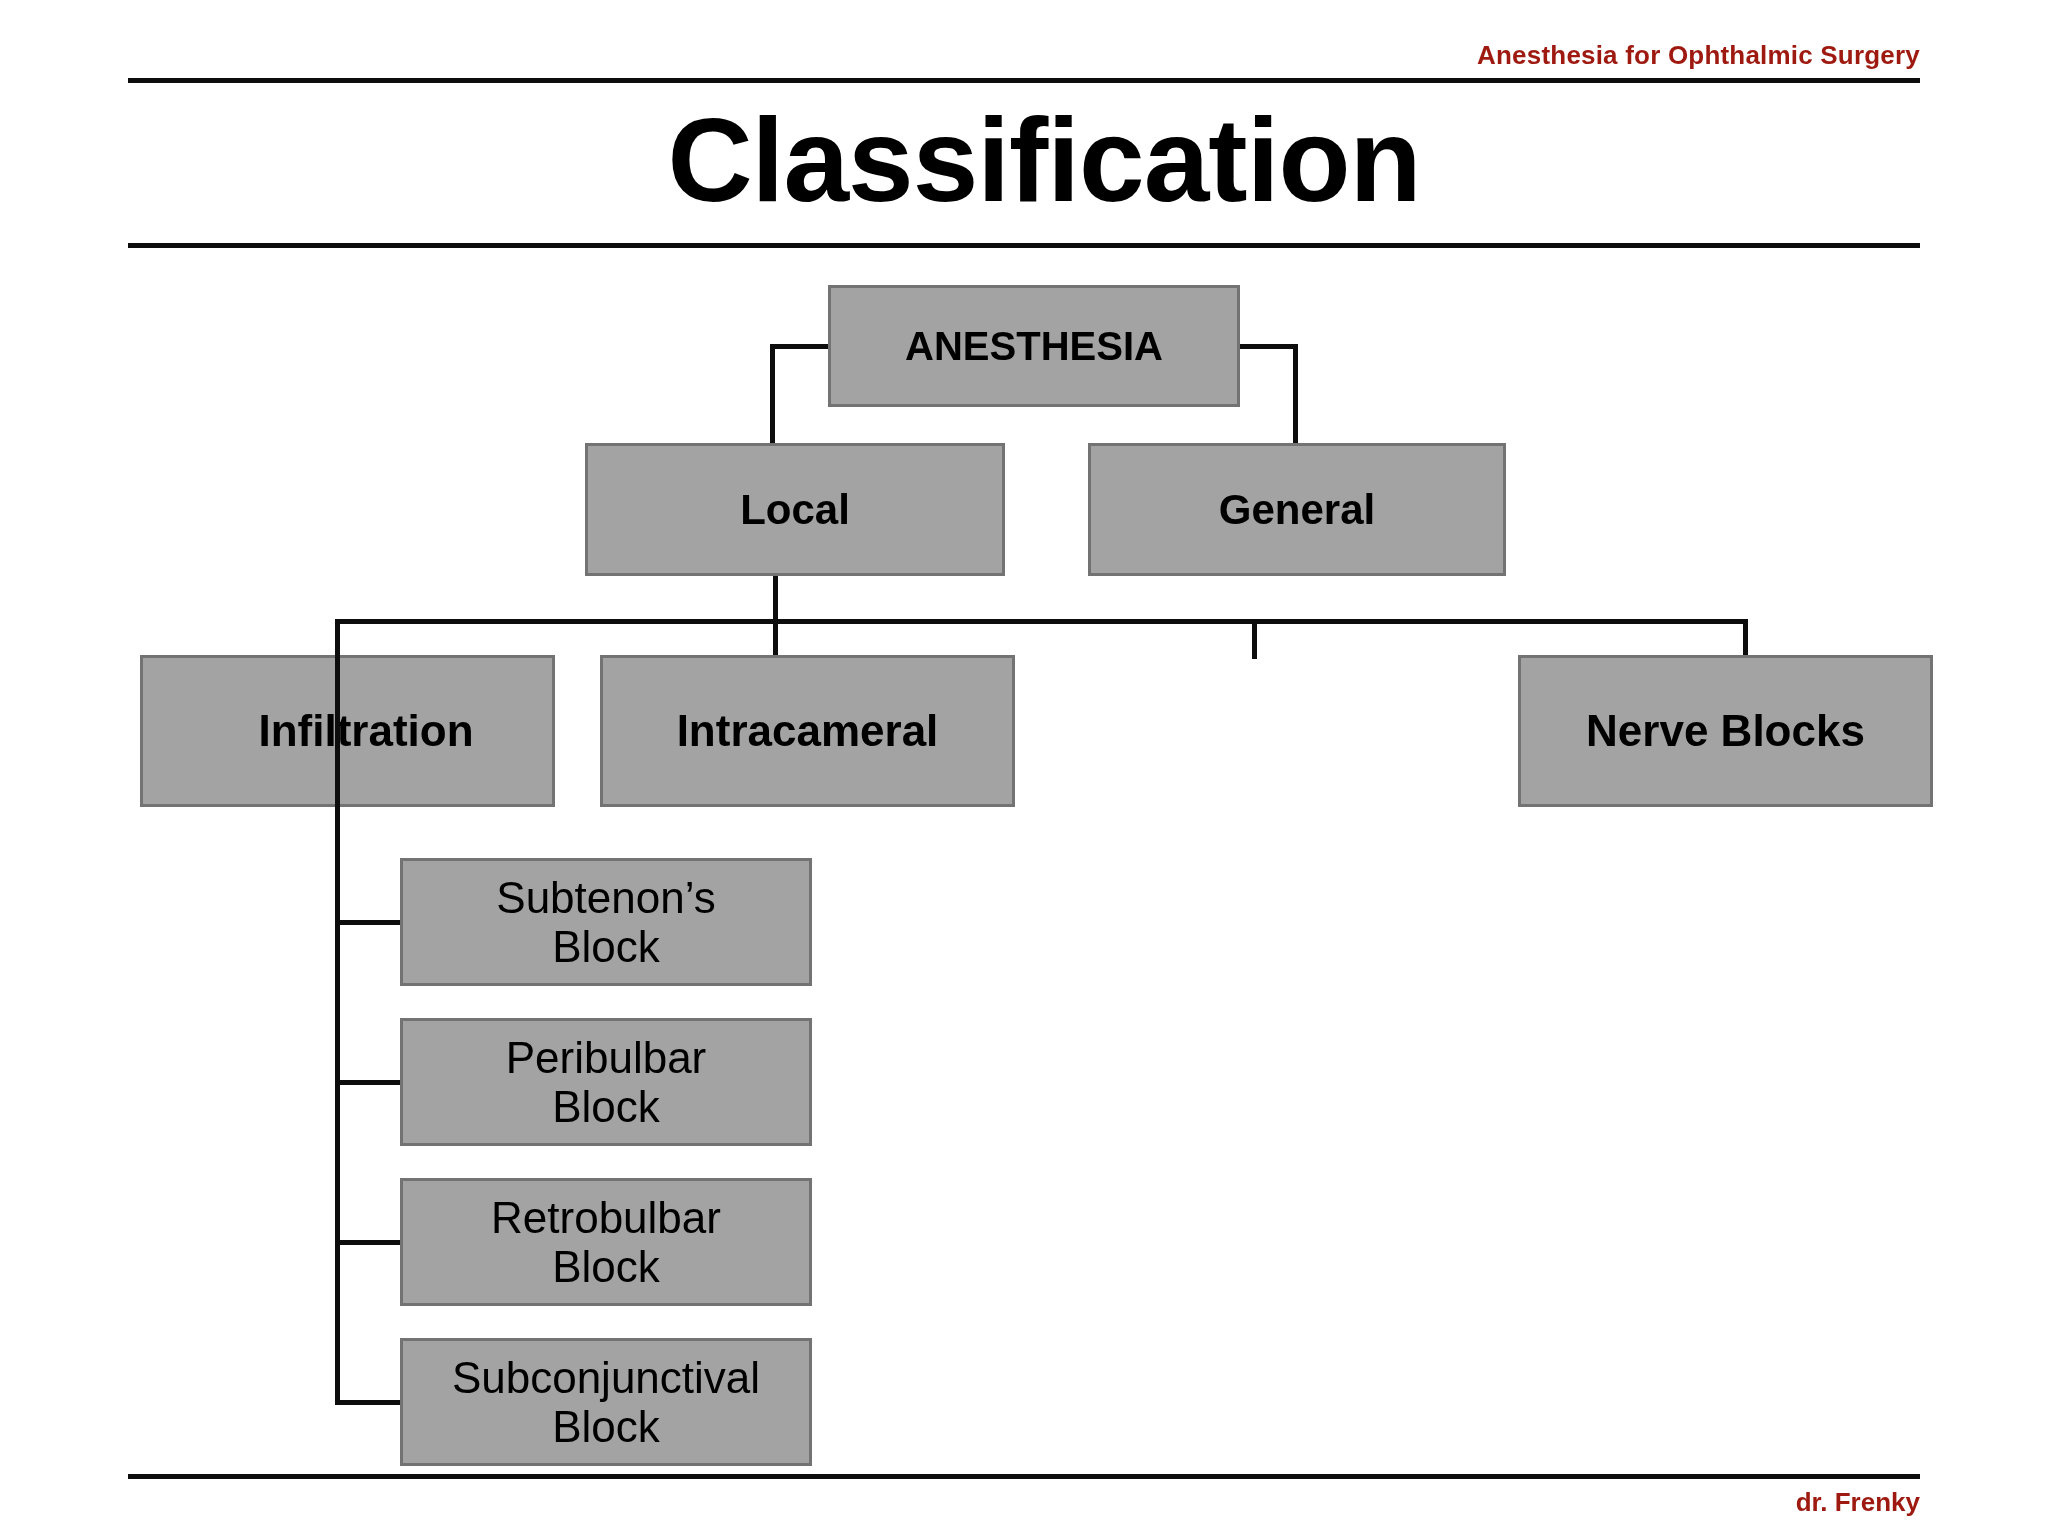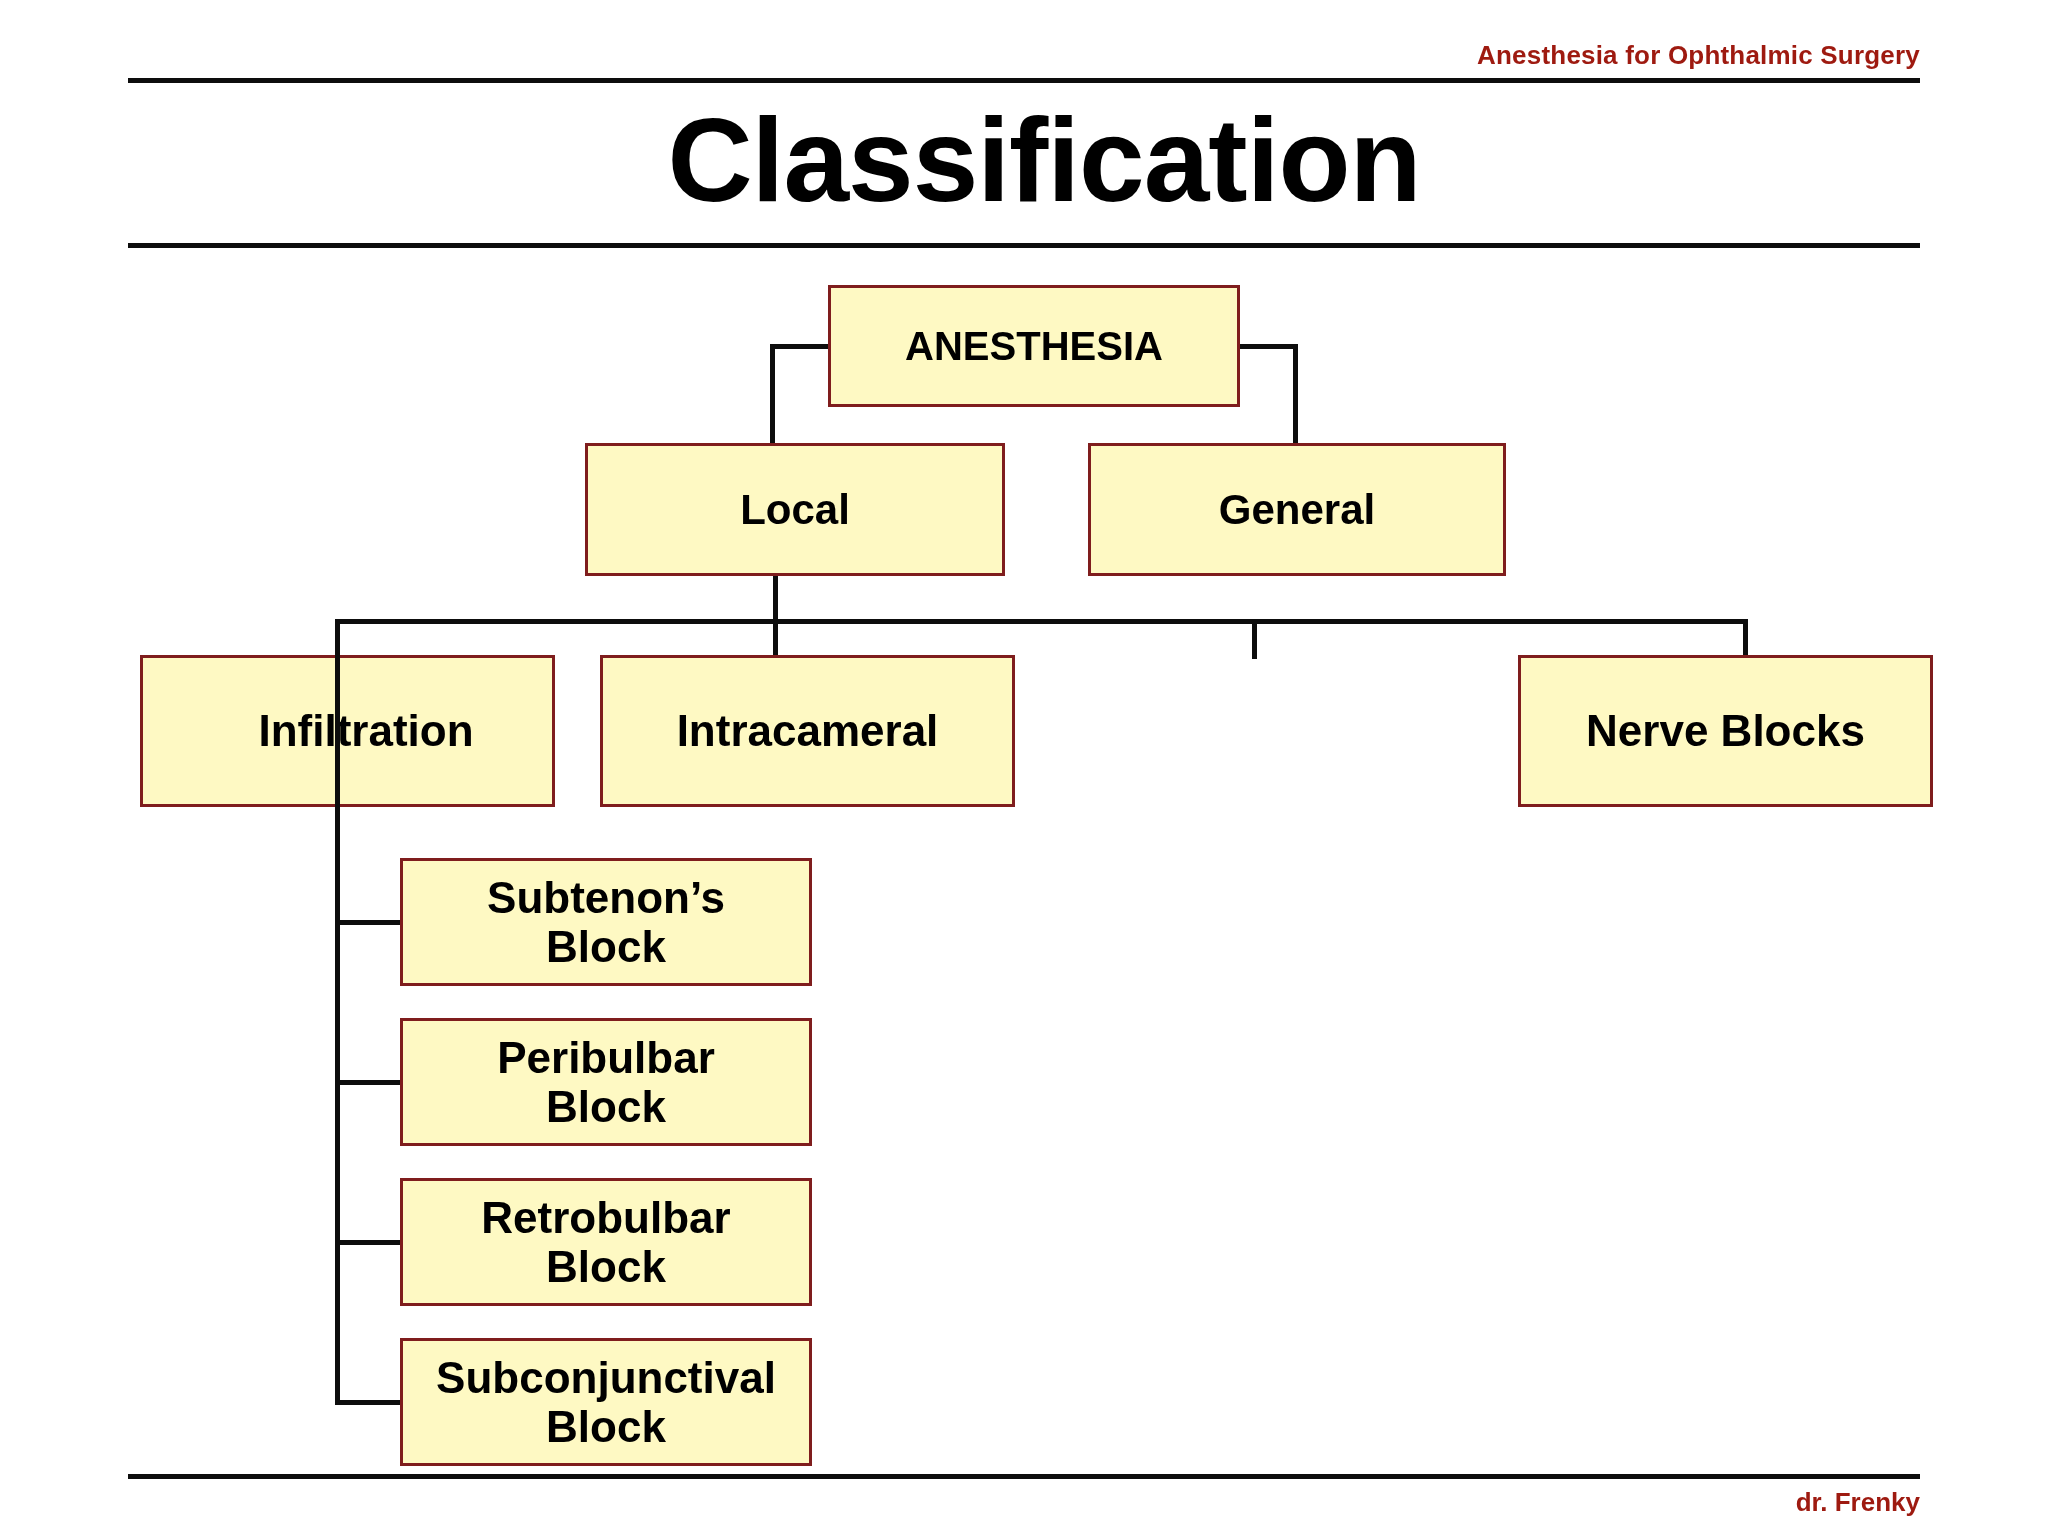--- a/index.html
+++ b/index.html
@@ -59,31 +59,31 @@
     color: #000000;
     letter-spacing: -1px;
     line-height: 1.1;
     padding-left: 20px;
   }
 
   
   .node {
     position: absolute;
     box-sizing: border-box;
-    background: #fef9c3;
-    border: 3px solid #7f1d1d;
+    background: #a3a3a3;
+    border: 3px solid #737373;
     display: flex;
     align-items: center;
     justify-content: center;
     text-align: center;
     color: #000000;
     z-index: 3;
   }
   .node.bold  { font-weight: bold; }
-  .node.plain { font-weight: bold; }
+  .node.plain { font-weight: normal; }
 
   .node-label { display: block; line-height: 1.12; padding: 0 6px; }
 
   
   .conn {
     position: absolute;
     background: #0d0d0d;
     z-index: 2;
   }
   .conn.over { z-index: 5; }

